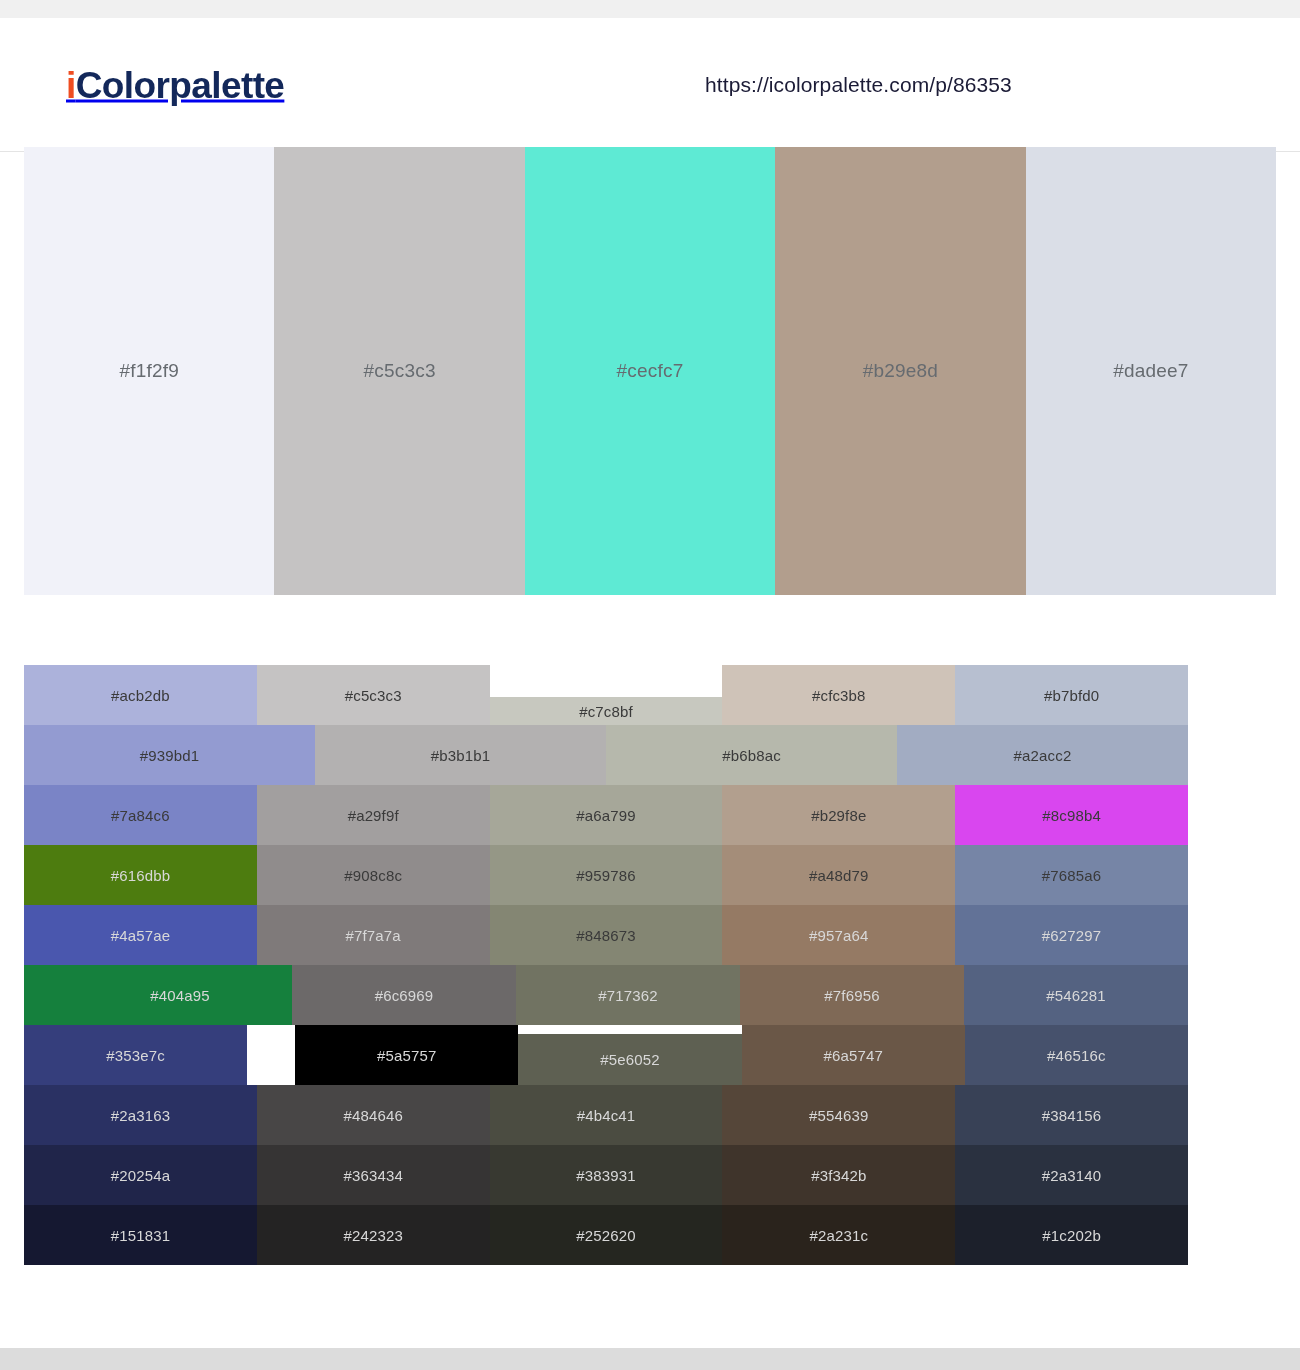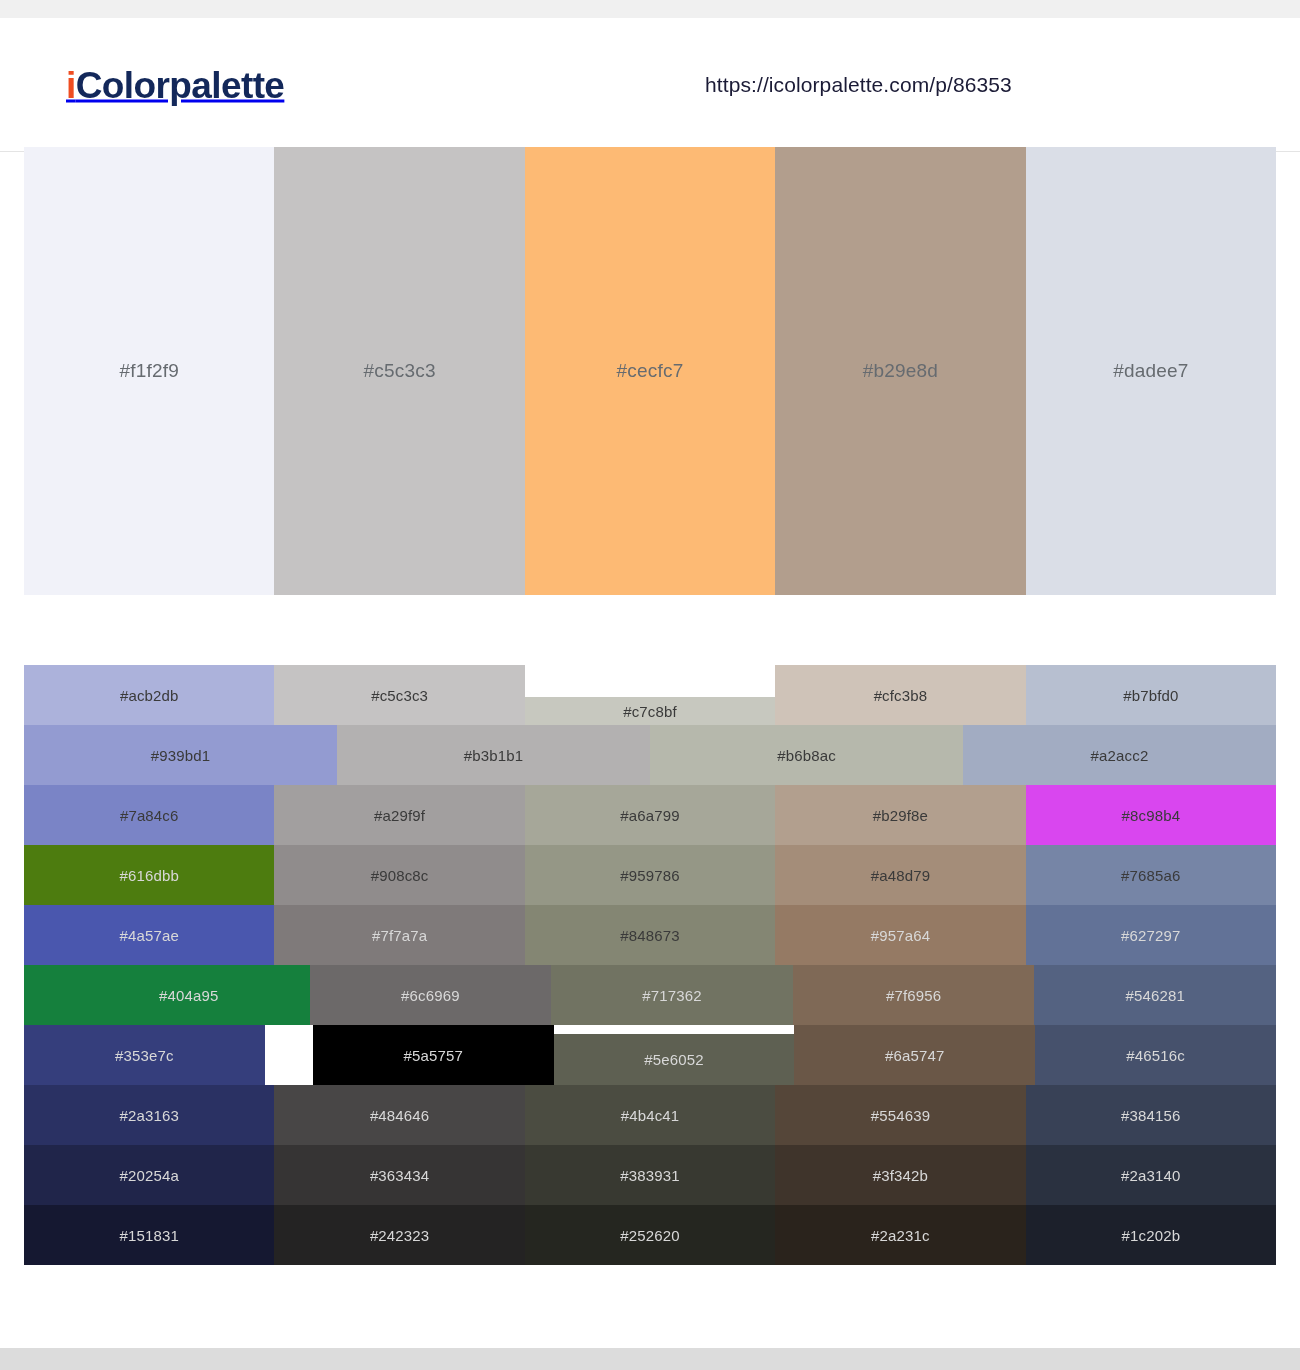--- a/index.html
+++ b/index.html
@@ -83,21 +83,21 @@
     font-size: 19px;
     color: #666b70;
     letter-spacing: 0.2px;
   }
 
   
   .shade-grid {
     position: absolute;
     left: 24px;
     top: 665px;
-    width: 1252px;
+    width: 1164px;
     height: 600px;
     display: flex;
     flex-direction: column;
   }
   .shade-row {
     flex: 1 1 0;
     display: flex;
   }
   .shade-cell {
     flex: 1 1 0;
@@ -134,21 +134,21 @@
     <div class="header-url">https://icolorpalette.com/p/86353</div>
   </div>
 
   <div class="palette-strip">
       <div class="palette-swatch" style="background: rgb(241, 242, 249);">
         <span class="hex">#f1f2f9</span>
       </div>
       <div class="palette-swatch" style="background: rgb(197, 195, 195);">
         <span class="hex">#c5c3c3</span>
       </div>
-      <div class="palette-swatch" style="background: #fdba74;">
+      <div class="palette-swatch" style="background: #5eead4;">
         <span class="hex">#cecfc7</span>
       </div>
       <div class="palette-swatch" style="background: rgb(178, 158, 141);">
         <span class="hex">#b29e8d</span>
       </div>
       <div class="palette-swatch" style="background: rgb(218, 222, 231);">
         <span class="hex">#dadee7</span>
       </div>
     </div>
 

